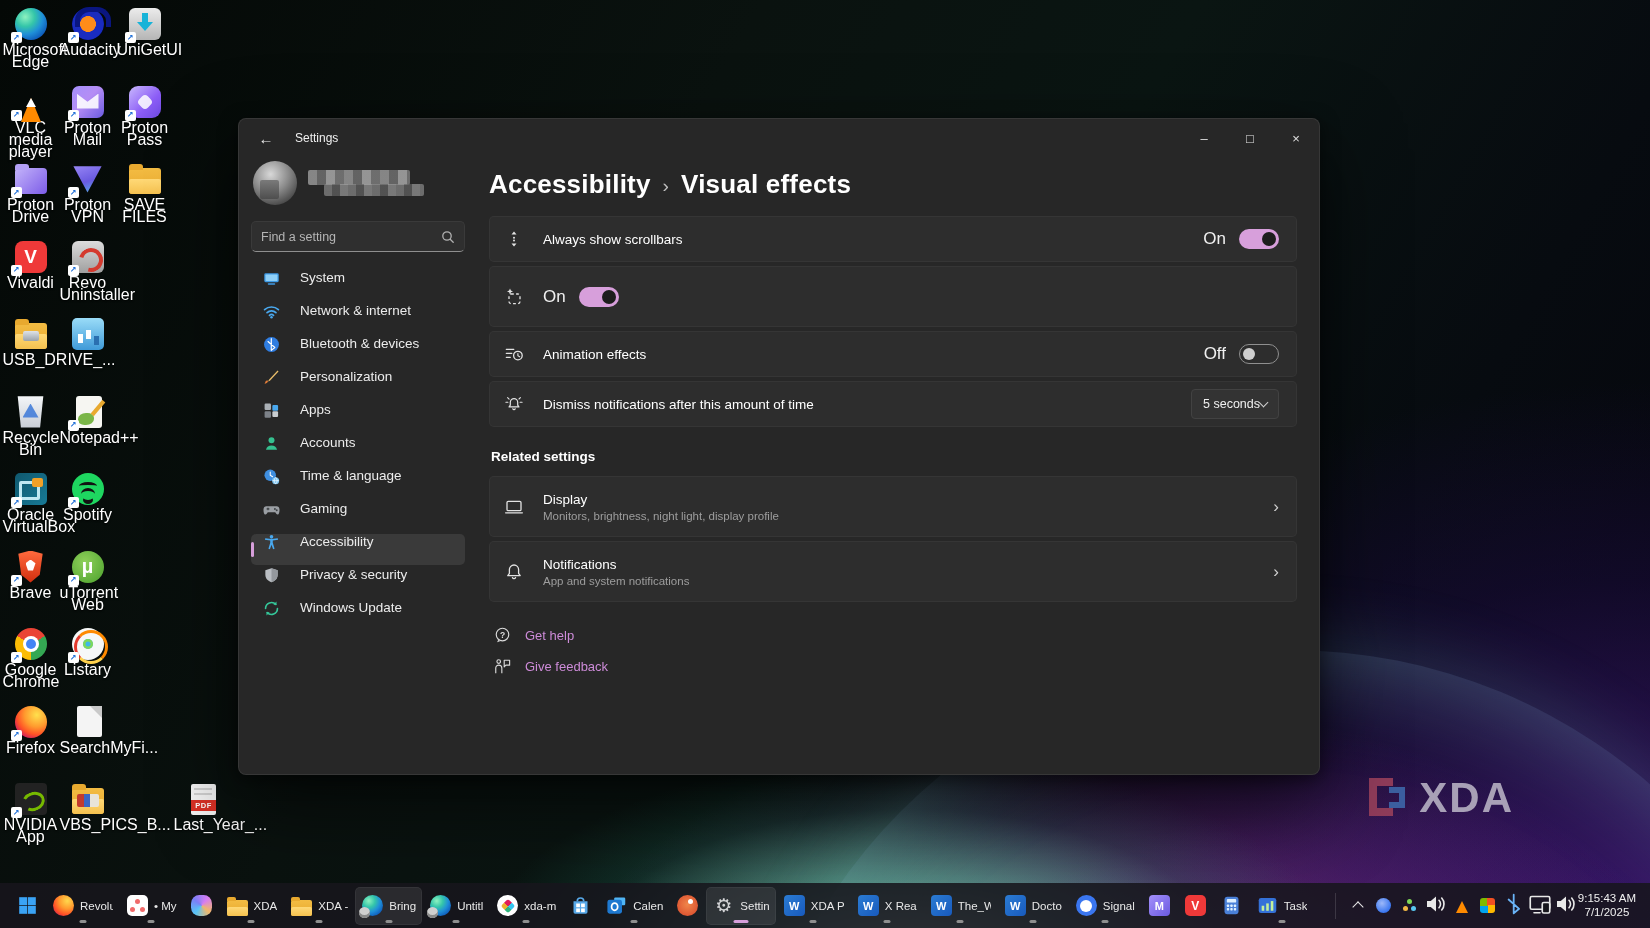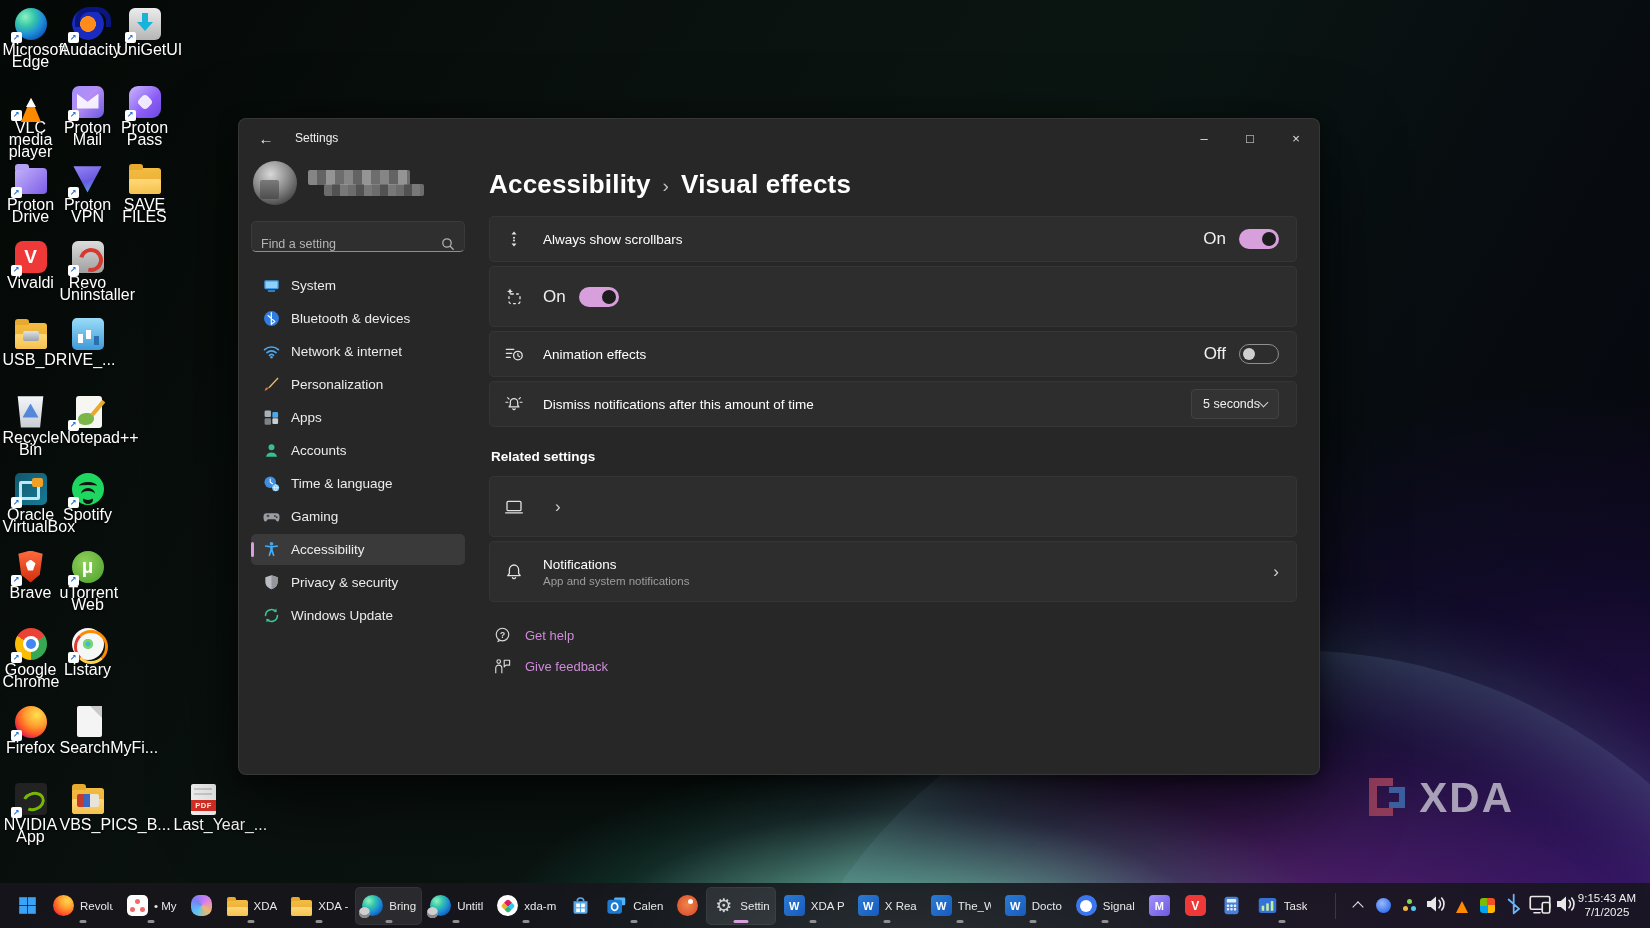--- a/index.html
+++ b/index.html
@@ -89,25 +89,25 @@
 .win-controls{margin-left:auto;display:flex;height:100%}
 .wc{width:46px;height:100%;display:flex;align-items:center;justify-content:center;color:#e0e0e0;font-size:13px}
 .win-body{flex:1;display:flex;min-height:0}
 .sidebar{width:238px;flex:none;padding:0 12px;position:relative}
 .profile{display:flex;align-items:center;gap:11px;margin:4px 2px 16px}
 .avatar{width:44px;height:44px;border-radius:50%;background:radial-gradient(circle at 40% 30%,#d8d8d8,#8a8a8a 45%,#4a4a4a 78%,#2e2e2e);flex:none;position:relative;overflow:hidden}
 .avatar::after{content:"";position:absolute;left:7px;top:19px;width:19px;height:19px;background:linear-gradient(180deg,#7a7a7a,#4e4e4e);border-radius:2px}
 .blur-name{position:relative;width:130px;height:28px}
 .blur-name .b1{position:absolute;left:0;top:1px;width:102px;height:15px;border-radius:2px;opacity:.85;background:repeating-linear-gradient(90deg,#969696 0 9px,#6e6e6e 9px 18px,#a8a8a8 18px 27px,#7a7a7a 27px 36px)}
 .blur-name .b2{position:absolute;left:16px;top:15px;width:100px;height:12px;border-radius:2px;opacity:.7;background:repeating-linear-gradient(90deg,#8a8a8a 0 8px,#646464 8px 16px,#9b9b9b 16px 24px)}
-.search{height:31px;background:#2f2f2f;border:1px solid #3a3a3a;border-bottom:1.5px solid #8f8f8f;border-radius:5px;display:flex;align-items:flex-end;padding:0 9px;margin-bottom:18px}
+.search{height:31px;background:#2f2f2f;border:1px solid #3a3a3a;border-bottom:1.5px solid #8f8f8f;border-radius:5px;display:flex;align-items:center;padding:0 9px;margin-bottom:18px}
 .search input{flex:1;background:transparent;border:none;outline:none;color:#cfcfcf;font-size:12.5px;font-family:inherit}
 .search input::placeholder{color:#b5b5b5}
 .search .mag{width:14px;height:14px;flex:none;opacity:.85}
-.nav-item{height:31px;display:flex;align-items:center;gap:11px;padding:0 12px;border-radius:5px;font-size:13.5px;color:#ececec;position:relative;margin-bottom:2px}
+.nav-item{height:31px;display:flex;align-items:flex-start;gap:20px;padding:0 12px;border-radius:5px;font-size:13.5px;color:#ececec;position:relative;margin-bottom:2px}
 .nav-item.selected{background:#3a3a3a}
 .nav-item.selected::before{content:"";position:absolute;left:0;top:8px;width:3px;height:15px;border-radius:2px;background:var(--accent)}
 .nav-ic{width:17px;height:17px;flex:none;display:flex}
 .content{flex:1;padding:0 22px 0 12px;min-width:0}
 .breadcrumb{display:flex;align-items:center;gap:12px;margin:12px 0 16px;font-size:26px;font-weight:600;letter-spacing:.2px}
 .crumb-sep{font-size:19px;color:#c0c0c0;font-weight:400;margin-top:3px}
 .card{background:#2d2d2d;border:1px solid rgba(255,255,255,.04);border-radius:5px;display:flex;align-items:center;padding:0 17px 0 14px;margin-bottom:4px;min-height:46px}
 .card.tall{min-height:61px}
 .cicon{width:20px;height:20px;margin-right:19px;flex:none}
 .ctext{flex:1;padding:9px 0}
@@ -427,36 +427,36 @@
                 <rect x="1.2" y="3" width="13.6" height="8.6" rx="1.4" fill="#3f9be6"></rect>
                 <rect x="2.4" y="4.2" width="11.2" height="6.2" rx=".7" fill="#8fd0f8"></rect>
                 <rect x="4.5" y="12.4" width="7" height="1.4" rx=".7" fill="#3f9be6"></rect>
               </svg>
             </span>
             <span>System</span>
           </div>
           <div class="nav-item">
             <span class="nav-ic">
               <svg viewBox="0 0 16 16" width="100%" height="100%" xmlns="http://www.w3.org/2000/svg">
-                <circle cx="8" cy="8" r="7" fill="#2f7de1"></circle>
-                <path d="M7.8 2.5v11l3.3-2.7-6.4-5.6m3.1 8.3l3.3-2.7-6.4-5.6" stroke="#fff" stroke-width="1.1" fill="none" stroke-linejoin="round" stroke-linecap="round"></path>
-              </svg>
-            </span>
-            <span>Bluetooth &amp; devices</span>
-          </div>
-          <div class="nav-item">
-            <span class="nav-ic">
-              <svg viewBox="0 0 16 16" width="100%" height="100%" xmlns="http://www.w3.org/2000/svg">
                 <path d="M1.5 6.3a9.6 9.6 0 0113 0" stroke="#49a8ee" stroke-width="1.6" fill="none" stroke-linecap="round"></path>
                 <path d="M3.8 9a6.2 6.2 0 018.4 0" stroke="#49a8ee" stroke-width="1.6" fill="none" stroke-linecap="round"></path>
                 <path d="M6.1 11.6a2.9 2.9 0 013.8 0" stroke="#49a8ee" stroke-width="1.6" fill="none" stroke-linecap="round"></path>
                 <circle cx="8" cy="13.5" r="1.2" fill="#49a8ee"></circle>
               </svg>
             </span>
             <span>Network &amp; internet</span>
+          </div>
+          <div class="nav-item">
+            <span class="nav-ic">
+              <svg viewBox="0 0 16 16" width="100%" height="100%" xmlns="http://www.w3.org/2000/svg">
+                <circle cx="8" cy="8" r="7" fill="#2f7de1"></circle>
+                <path d="M7.8 2.5v11l3.3-2.7-6.4-5.6m3.1 8.3l3.3-2.7-6.4-5.6" stroke="#fff" stroke-width="1.1" fill="none" stroke-linejoin="round" stroke-linecap="round"></path>
+              </svg>
+            </span>
+            <span>Bluetooth &amp; devices</span>
           </div>
           <div class="nav-item">
             <span class="nav-ic">
               <svg viewBox="0 0 16 16" width="100%" height="100%" xmlns="http://www.w3.org/2000/svg">
                 <path d="M13.7 1.5l.9.9-8.1 8.6-1.7.8.8-1.7z" fill="#e8bd6a"></path>
                 <path d="M4.7 11.5c-.4 1.6-1.5 2.3-3.3 2.4.8-.8.7-1.7 1.2-2.5.4-.7 1.1-.9 2.1-.4z" fill="#e07b39"></path>
               </svg>
             </span>
             <span>Personalization</span>
           </div>
@@ -589,20 +589,24 @@
             </button>
           </div>
         </div>
       <div class="section-h">Related settings</div>
       <div id="related-rows">
           <div class="card tall">
             <span class="cicon"><svg viewBox="0 0 20 20" width="100%" height="100%" xmlns="http://www.w3.org/2000/svg">
                 <rect x="3" y="4.4" width="14" height="9.2" rx="1.2" stroke="#e3e3e3" stroke-width="1.3" fill="none"></rect>
                 <path d="M1.6 15.8h16.8" stroke="#e3e3e3" stroke-width="1.3" stroke-linecap="round"></path>
               </svg></span>
+            <div class="ctext">
+              <div class="ctitle">Display</div>
+              <div class="csub">Monitors, brightness, night light, display profile</div>
+            </div>
             <span class="chev-right">›</span>
           </div>
           <div class="card tall">
             <span class="cicon"><svg viewBox="0 0 20 20" width="100%" height="100%" xmlns="http://www.w3.org/2000/svg">
                 <path d="M10 3a4.6 4.6 0 00-4.6 4.6v3.8l-1.6 2.2h12.4l-1.6-2.2V7.6A4.6 4.6 0 0010 3z" stroke="#e3e3e3" stroke-width="1.3" fill="none" stroke-linejoin="round"></path>
                 <path d="M8.4 15.5a1.7 1.7 0 003.2 0" stroke="#e3e3e3" stroke-width="1.2" fill="none" stroke-linecap="round"></path>
               </svg></span>
             <div class="ctext">
               <div class="ctitle">Notifications</div>
               <div class="csub">App and system notifications</div>

